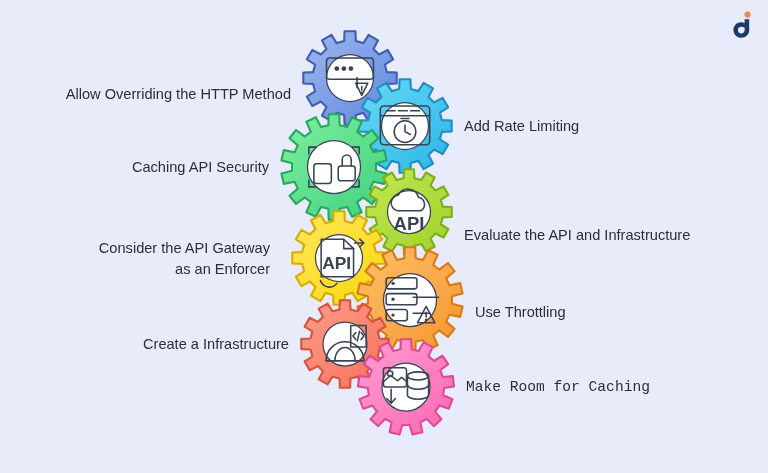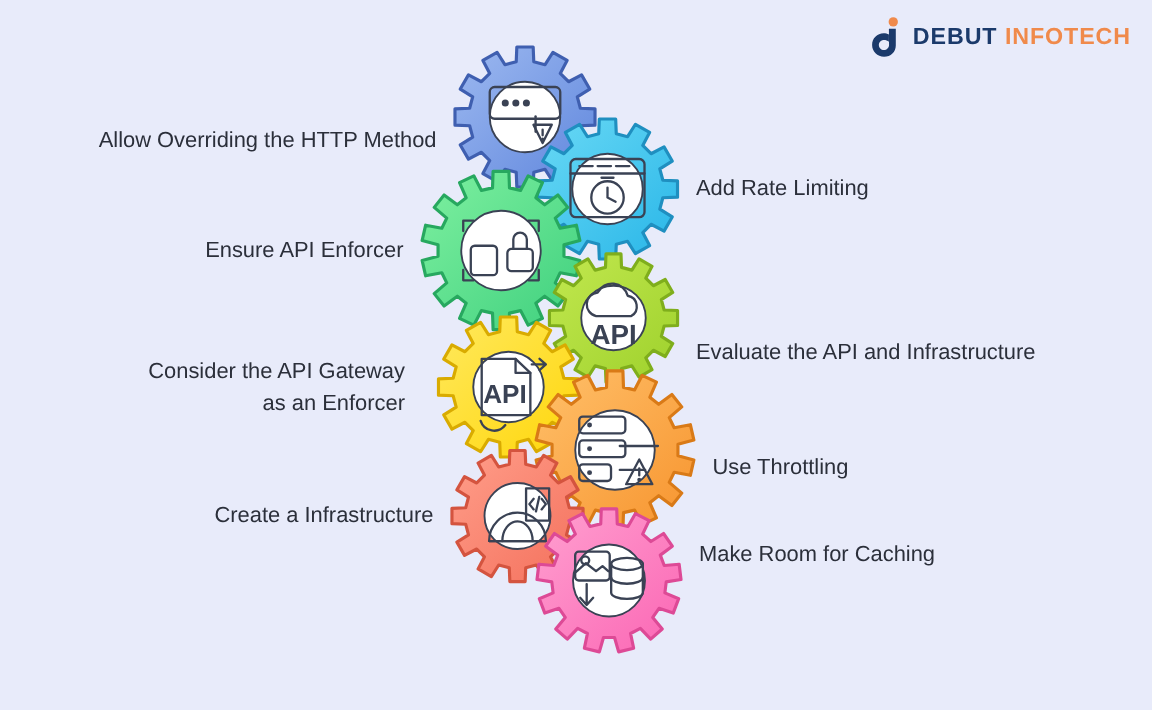--- a/index.html
+++ b/index.html
@@ -45,23 +45,20 @@
     <span class="logo-mark">
       <svg width="23" height="27" viewBox="0 0 23 27">
         <circle cx="16.5" cy="3.6" r="3.1" fill="#f08a4b"></circle>
         <path d="M13.6 8.2 h4.6 v11.1 c0 4.3 -3.4 7.5 -7.8 7.5
                  C5.9 26.8 2.4 23.4 2.4 19 c0 -4.4 3.4 -7.8 7.7 -7.8
                  c1.3 0 2.4 .25 3.5 .8 v4.9 c-.9 -.8 -2 -1.25 -3.3 -1.25
                  c-1.9 0 -3.4 1.5 -3.4 3.35 c0 1.9 1.5 3.4 3.4 3.4
                  c1.85 0 3.4 -1.5 3.4 -3.4 z" fill="#1b3a6b"></path>
       </svg>
     </span>
-    <span class="logo-word">
-      <span class="logo-debut">DEBUT</span><span class="logo-info">INFOTECH</span>
-    </span>
   </div>
 
   <div id="gear-layer">
       <div class="gear" style="left: 295px; top: 23px;">
         <svg width="110" height="110" viewBox="-55 -55 110 110">
        <defs>
          <linearGradient id="grad0" x1="0" y1="0" x2="1" y2="1">
            <stop offset="0%" stop-color="#9db9f0"></stop>
            <stop offset="100%" stop-color="#5f86dd"></stop>
          </linearGradient>
@@ -236,22 +233,22 @@
         <path d="M.6 -.8 a4.4 1.7 0 0 0 8.8 0"></path>
         <path d="M-6.2 1 L-6.2 6.6 M-8 4.8 L-6.2 6.8 L-4.4 4.8"></path>
             </g>
           </g>
      </svg>
       </div>
     </div>
   <div id="label-layer">
       <div class="label left" style="top: 84px; right: 477px;">Allow Overriding the HTTP Method</div>
       <div class="label right" style="top: 116px; left: 464px;">Add Rate Limiting</div>
-      <div class="label left" style="top: 157px; right: 499px;">Ensure API Enforcer</div>
+      <div class="label left" style="top: 157px; right: 499px;">Caching API Security</div>
       <div class="label right" style="top: 189px; left: 464px; margin-top: 36px;">Evaluate the API and Infrastructure</div>
       <div class="label left" style="top: 238px; right: 498px;">Consider the API Gateway
 as an Enforcer</div>
       <div class="label right" style="top: 290px; left: 475px; margin-top: 12px;">Use Throttling</div>
       <div class="label left" style="top: 334px; right: 479px;">Create a Infrastructure</div>
-      <div class="label right" style="top: 360px; left: 466px;">Make Room for Caching</div>
+      <div class="label right" style="top: 377px; left: 466px; font-family: Liberation Mono, monospace;">Make Room for Caching</div>
     </div>
 
 </div>
 
 </body></html>

